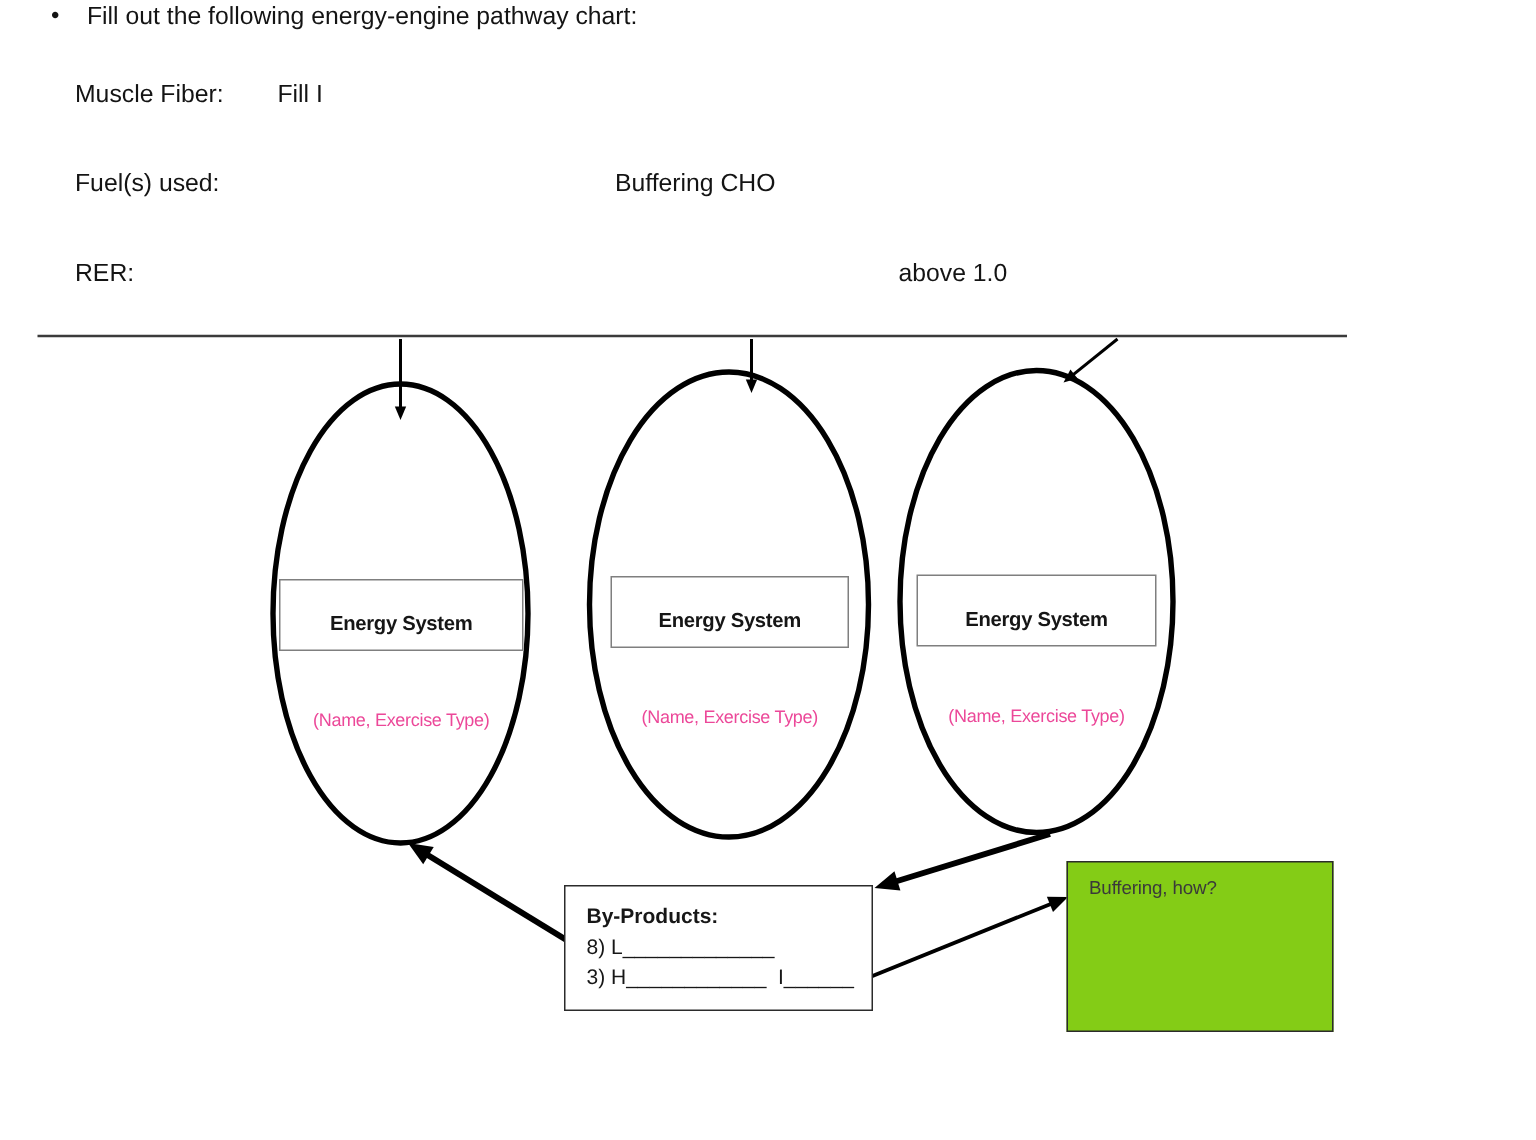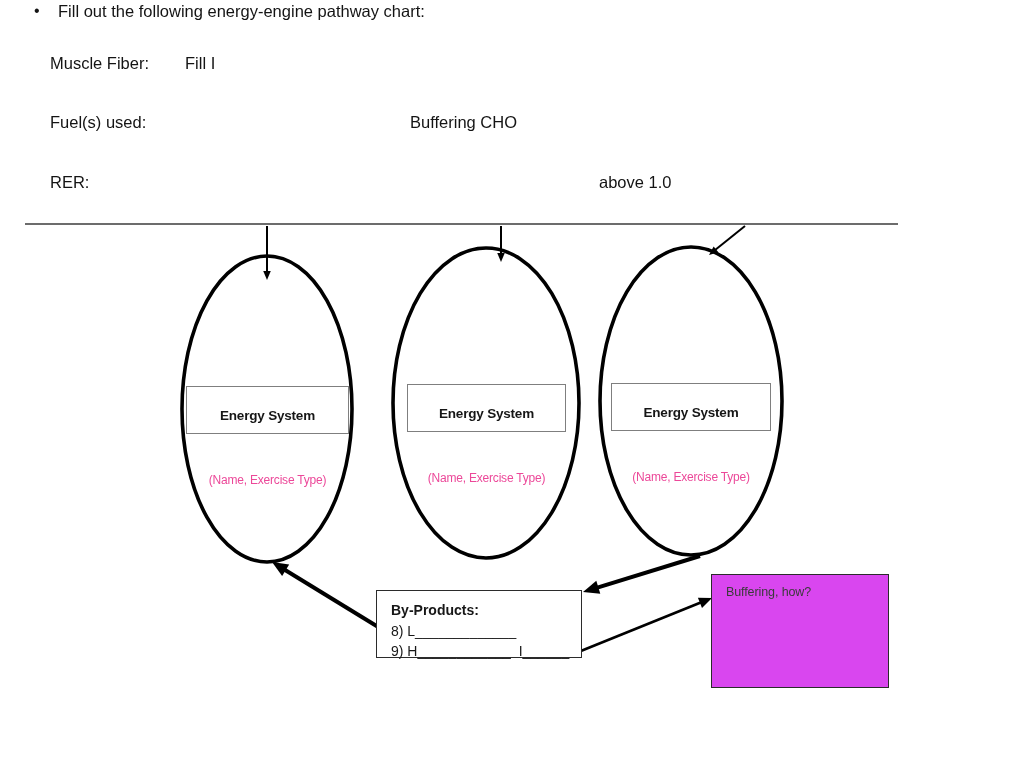--- a/index.html
+++ b/index.html
@@ -98,21 +98,21 @@
   .bp-item {
     font-size: 14px;
     line-height: 20px;
     color: #171717;
     white-space: pre;
   }
 
   .buffering-box {
     position: absolute;
     box-sizing: border-box;
-    background: #d946ef;
+    background: #84cc16;
     border: 1px solid #2b2b2b;
     padding: 9px 0 0 14px;
   }
   .buf-text {
     font-size: 12.5px;
     line-height: 17px;
     color: #3a3a3a;
     letter-spacing: -0.1px;
   }
 </style>
@@ -162,21 +162,21 @@
 </div>
 <div class="es-box" id="es-box-1" style="left: 407px; top: 384px; width: 159px; height: 48px;">
   <div class="es-title">Energy System</div>
   <div class="es-sub">(Name, Exercise Type)</div>
 </div>
 <div class="es-box" id="es-box-2" style="left: 611px; top: 383px; width: 160px; height: 48px;">
   <div class="es-title">Energy System</div>
   <div class="es-sub">(Name, Exercise Type)</div>
 </div>
 
-<div class="byproducts-box" id="byproducts-box" style="left: 376px; top: 590px; width: 206px; height: 68px;">
+<div class="byproducts-box" id="byproducts-box" style="left: 376px; top: 590px; width: 206px; height: 84px;">
   <div class="bp-title">By-Products:</div>
   <div class="bp-item">8) L_____________</div>
-  <div class="bp-item">9) H____________  I______</div>
+  <div class="bp-item">3) H____________  I______</div>
 </div>
 
 <div class="buffering-box" id="buffering-box" style="left: 711px; top: 574px; width: 178px; height: 114px;">
   <div class="buf-text">Buffering, how?</div>
 </div>
 
 </body></html>

